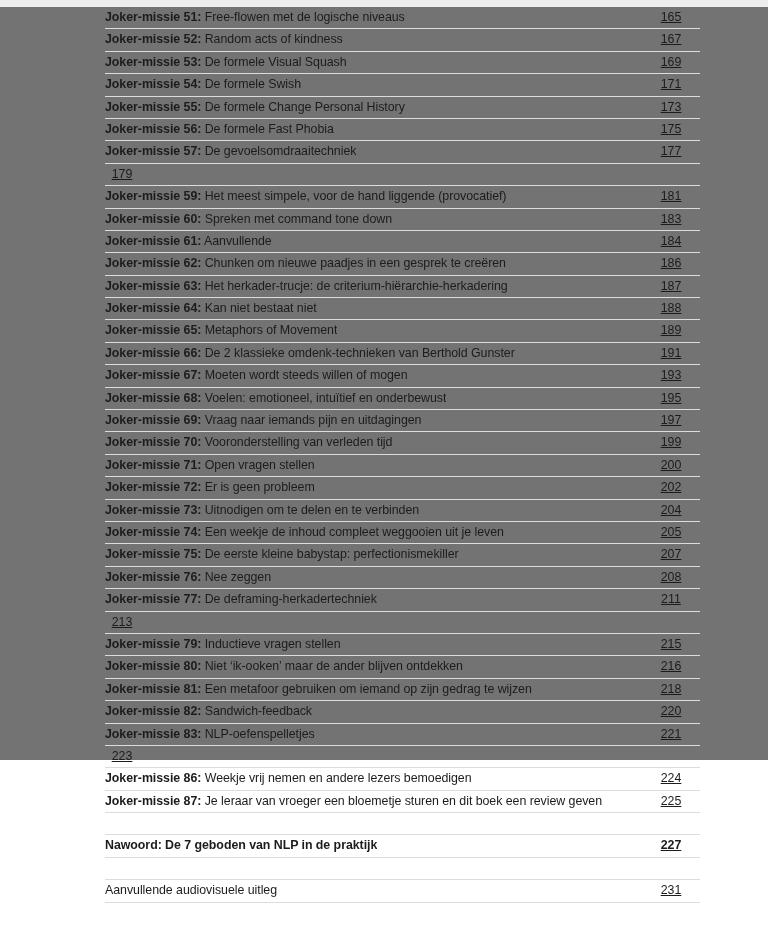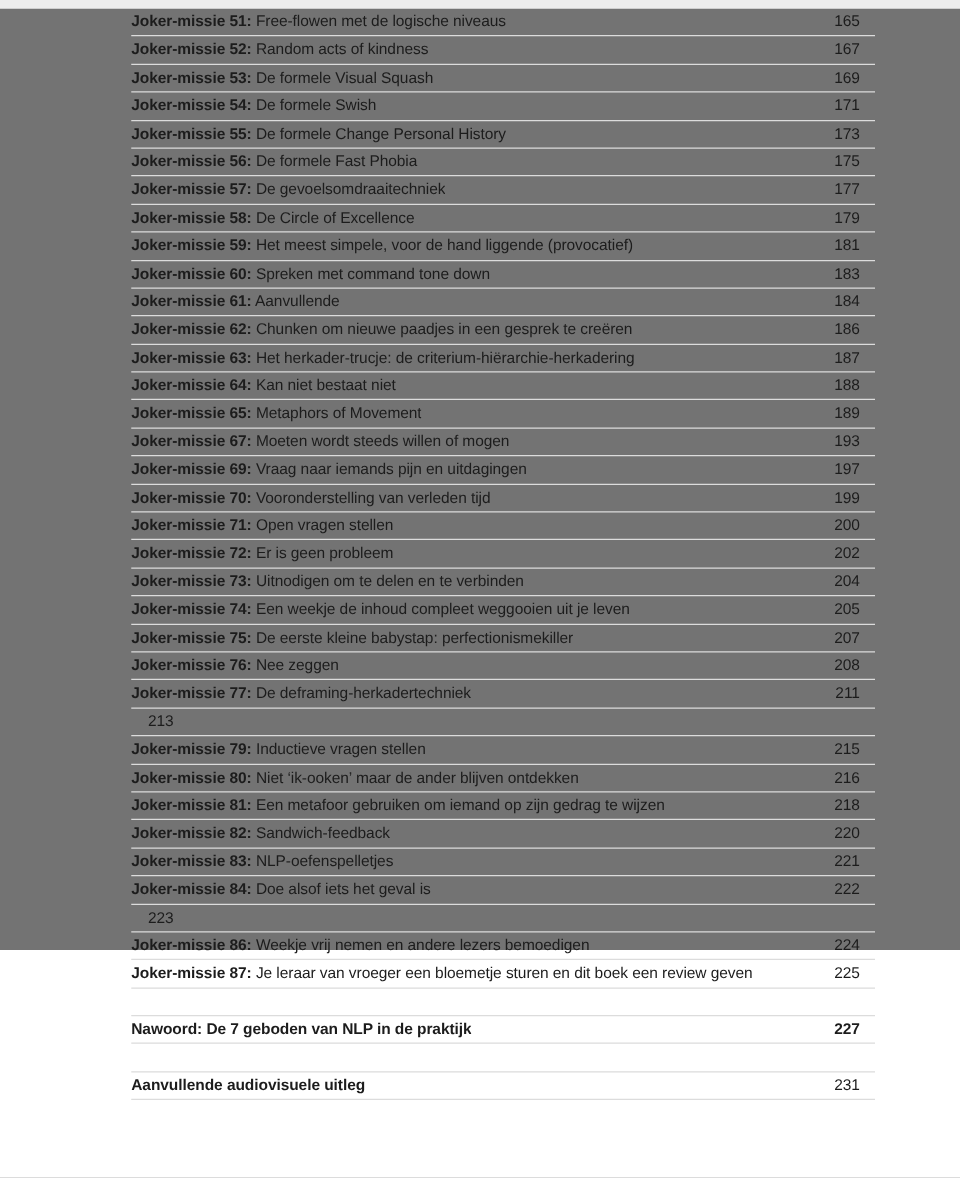--- a/index.html
+++ b/index.html
@@ -51,38 +51,39 @@
     overflow: hidden;
     text-overflow: clip;
   }
   .toc-row .entry .lead {
     font-weight: bold;
   }
   .toc-row .page-num {
     font-size: 12.4px;
     line-height: 21px;
     color: #1c1c1c;
-    text-align: right;
+    text-align: center;
     min-width: 34px;
     padding-right: 12px;
     flex: 0 0 auto;
+    text-decoration: underline;
   }
   
   .toc-spacer {
     height: 22.4px;
     border-bottom: 1px solid #dcdcdc;
     box-sizing: border-box;
   }
   
   .toc-row.section .entry,
   .toc-row.section .page-num {
     font-weight: bold;
   }
   .toc-row.plain .entry {
-    font-weight: bold;
+    font-weight: normal;
   }
 </style>
 </head>
 <body>
 
 <div class="page">
 
   <div class="top-band"></div>
 
   <div class="toc" id="toc-list">
@@ -108,21 +109,20 @@
       </div>
       <div class="toc-row">
         <div class="entry"><span class="lead">Joker-missie 56:</span><span class="ttl"> De formele Fast Phobia</span></div>
         <div class="page-num">175</div>
       </div>
       <div class="toc-row">
         <div class="entry"><span class="lead">Joker-missie 57:</span><span class="ttl"> De gevoelsomdraaitechniek</span></div>
         <div class="page-num">177</div>
       </div>
       <div class="toc-row">
-        <div class="entry"><span class="lead">Joker-missie 58:</span><span class="ttl"> De Circle of Excellence</span></div>
         <div class="page-num">179</div>
       </div>
       <div class="toc-row">
         <div class="entry"><span class="lead">Joker-missie 59:</span><span class="ttl"> Het meest simpele, voor de hand liggende (provocatief)</span></div>
         <div class="page-num">181</div>
       </div>
       <div class="toc-row">
         <div class="entry"><span class="lead">Joker-missie 60:</span><span class="ttl"> Spreken met command tone down</span></div>
         <div class="page-num">183</div>
       </div>
@@ -140,24 +140,32 @@
       </div>
       <div class="toc-row">
         <div class="entry"><span class="lead">Joker-missie 64:</span><span class="ttl"> Kan niet bestaat niet</span></div>
         <div class="page-num">188</div>
       </div>
       <div class="toc-row">
         <div class="entry"><span class="lead">Joker-missie 65:</span><span class="ttl"> Metaphors of Movement</span></div>
         <div class="page-num">189</div>
       </div>
       <div class="toc-row">
+        <div class="entry"><span class="lead">Joker-missie 66:</span><span class="ttl"> De 2 klassieke omdenk-technieken van Berthold Gunster</span></div>
+        <div class="page-num">191</div>
+      </div>
+      <div class="toc-row">
         <div class="entry"><span class="lead">Joker-missie 67:</span><span class="ttl"> Moeten wordt steeds willen of mogen</span></div>
         <div class="page-num">193</div>
       </div>
       <div class="toc-row">
+        <div class="entry"><span class="lead">Joker-missie 68:</span><span class="ttl"> Voelen: emotioneel, intuïtief en onderbewust</span></div>
+        <div class="page-num">195</div>
+      </div>
+      <div class="toc-row">
         <div class="entry"><span class="lead">Joker-missie 69:</span><span class="ttl"> Vraag naar iemands pijn en uitdagingen</span></div>
         <div class="page-num">197</div>
       </div>
       <div class="toc-row">
         <div class="entry"><span class="lead">Joker-missie 70:</span><span class="ttl"> Vooronderstelling van verleden tijd</span></div>
         <div class="page-num">199</div>
       </div>
       <div class="toc-row">
         <div class="entry"><span class="lead">Joker-missie 71:</span><span class="ttl"> Open vragen stellen</span></div>
         <div class="page-num">200</div>
@@ -201,24 +209,20 @@
         <div class="entry"><span class="lead">Joker-missie 81:</span><span class="ttl"> Een metafoor gebruiken om iemand op zijn gedrag te wijzen</span></div>
         <div class="page-num">218</div>
       </div>
       <div class="toc-row">
         <div class="entry"><span class="lead">Joker-missie 82:</span><span class="ttl"> Sandwich-feedback</span></div>
         <div class="page-num">220</div>
       </div>
       <div class="toc-row">
         <div class="entry"><span class="lead">Joker-missie 83:</span><span class="ttl"> NLP-oefenspelletjes</span></div>
         <div class="page-num">221</div>
-      </div>
-      <div class="toc-row">
-        <div class="entry"><span class="lead">Joker-missie 84:</span><span class="ttl"> Doe alsof iets het geval is</span></div>
-        <div class="page-num">222</div>
       </div>
       <div class="toc-row">
         <div class="page-num">223</div>
       </div>
       <div class="toc-row">
         <div class="entry"><span class="lead">Joker-missie 86:</span><span class="ttl"> Weekje vrij nemen en andere lezers bemoedigen</span></div>
         <div class="page-num">224</div>
       </div>
       <div class="toc-row">
         <div class="entry"><span class="lead">Joker-missie 87:</span><span class="ttl"> Je leraar van vroeger een bloemetje sturen en dit boek een review geven</span></div>

